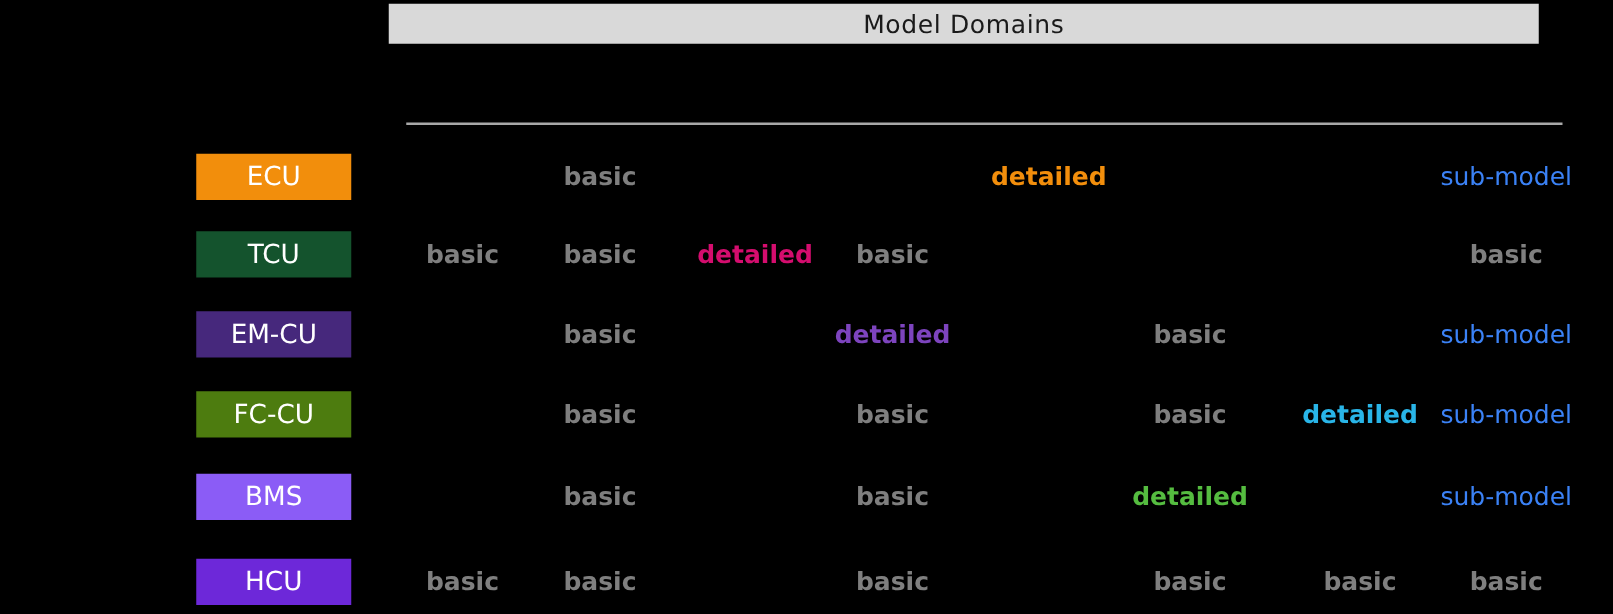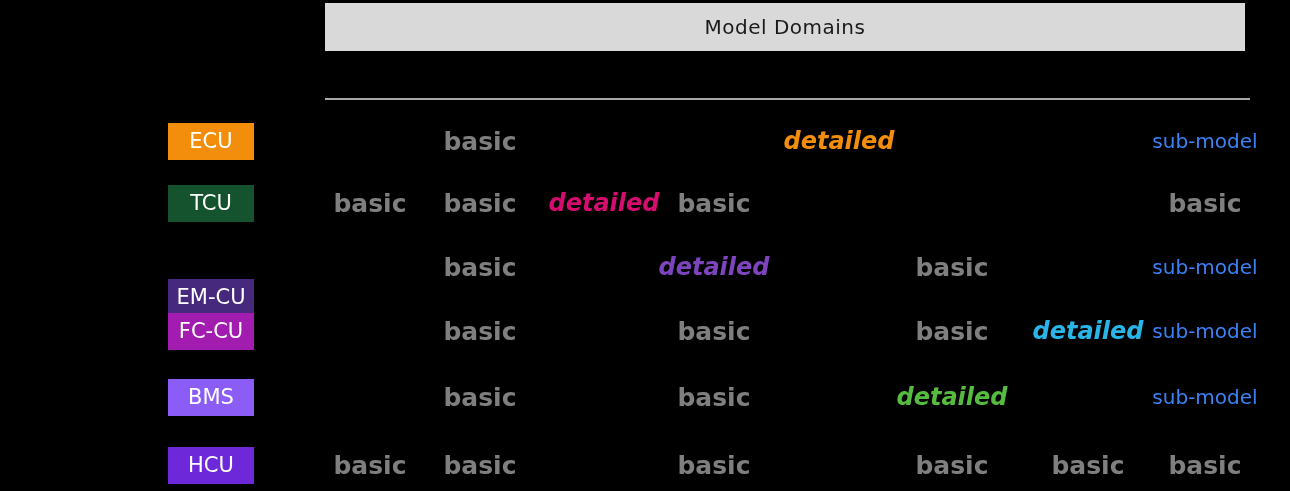--- a/index.html
+++ b/index.html
@@ -6,59 +6,58 @@
   .canvas {
     position: relative;
     width: 1290px;
     height: 491px;
     background: #000000;
     font-family: "DejaVu Sans", sans-serif;
     overflow: hidden;
   }
   .header-bar {
     position: absolute;
-    left: 325px; top: 3px;
-    width: 920px; height: 48px;
+    left: 311px; top: 3px;
+    width: 920px; height: 32px;
     background: #d9d9d9;
     display: flex; align-items: center; justify-content: center;
   }
   .header-title {
     font-size: 20px;
     color: #1a1a1a;
     letter-spacing: 0.5px;
   }
   .divider {
     position: absolute;
     left: 325px; top: 98px;
     width: 925px; height: 2px;
     background: #a8a8a8;
   }
   .row-label {
     position: absolute;
-    left: 168px;
-    width: 86px; height: 37px;
+    left: 157px;
+    width: 124px; height: 37px;
     display: flex; align-items: center; justify-content: center;
     color: #ffffff;
     font-size: 21px;
   }
   .cell {
     position: absolute;
     transform: translate(-50%, -50%);
     white-space: nowrap;
     line-height: 1;
   }
   .cell.basic {
     color: #7f7f7f;
     font-weight: 700;
-    font-size: 25px;
+    font-size: 20px;
   }
   .cell.detailed {
     font-weight: 700;
-    font-size: 24px;
-    font-style: italic;
+    font-size: 20px;
   }
   .cell.submodel {
     color: #3b82f6;
     font-weight: 400;
     font-size: 20px;
   }
 </style>
 </head>
 <body>
 
@@ -76,28 +75,28 @@
       </div>
       <div>
         <div class="row-label" style="top: 184.5px; background: #14532d;">TCU</div>
         <span class="cell basic" style="left: 370px; top: 203px;">basic</span>
         <span class="cell basic" style="left: 480px; top: 203px;">basic</span>
         <span class="cell detailed" style="left: 604px; top: 203px; color: rgb(212, 13, 110);">detailed</span>
         <span class="cell basic" style="left: 714px; top: 203px;">basic</span>
         <span class="cell basic" style="left: 1205px; top: 203px;">basic</span>
       </div>
       <div>
-        <div class="row-label" style="top: 248.5px; background: rgb(70, 40, 124); margin-top: 30px;">EM-CU</div>
+        <div class="row-label" style="top: 248.5px; background: rgb(70, 40, 124);">EM-CU</div>
         <span class="cell basic" style="left: 480px; top: 267px;">basic</span>
         <span class="cell detailed" style="left: 714px; top: 267px; color: rgb(125, 68, 190);">detailed</span>
         <span class="cell basic" style="left: 952px; top: 267px;">basic</span>
         <span class="cell submodel" style="left: 1205px; top: 267px;">sub-model</span>
       </div>
       <div>
-        <div class="row-label" style="top: 312.5px; background: #a21caf;">FC-CU</div>
+        <div class="row-label" style="top: 312.5px; background: #4d7c0f;">FC-CU</div>
         <span class="cell basic" style="left: 480px; top: 331px;">basic</span>
         <span class="cell basic" style="left: 714px; top: 331px;">basic</span>
         <span class="cell basic" style="left: 952px; top: 331px;">basic</span>
         <span class="cell detailed" style="left: 1088px; top: 331px; color: rgb(41, 181, 232);">detailed</span>
         <span class="cell submodel" style="left: 1205px; top: 331px;">sub-model</span>
       </div>
       <div>
         <div class="row-label" style="top: 378.5px; background: #8b5cf6;">BMS</div>
         <span class="cell basic" style="left: 480px; top: 397px;">basic</span>
         <span class="cell basic" style="left: 714px; top: 397px;">basic</span>

